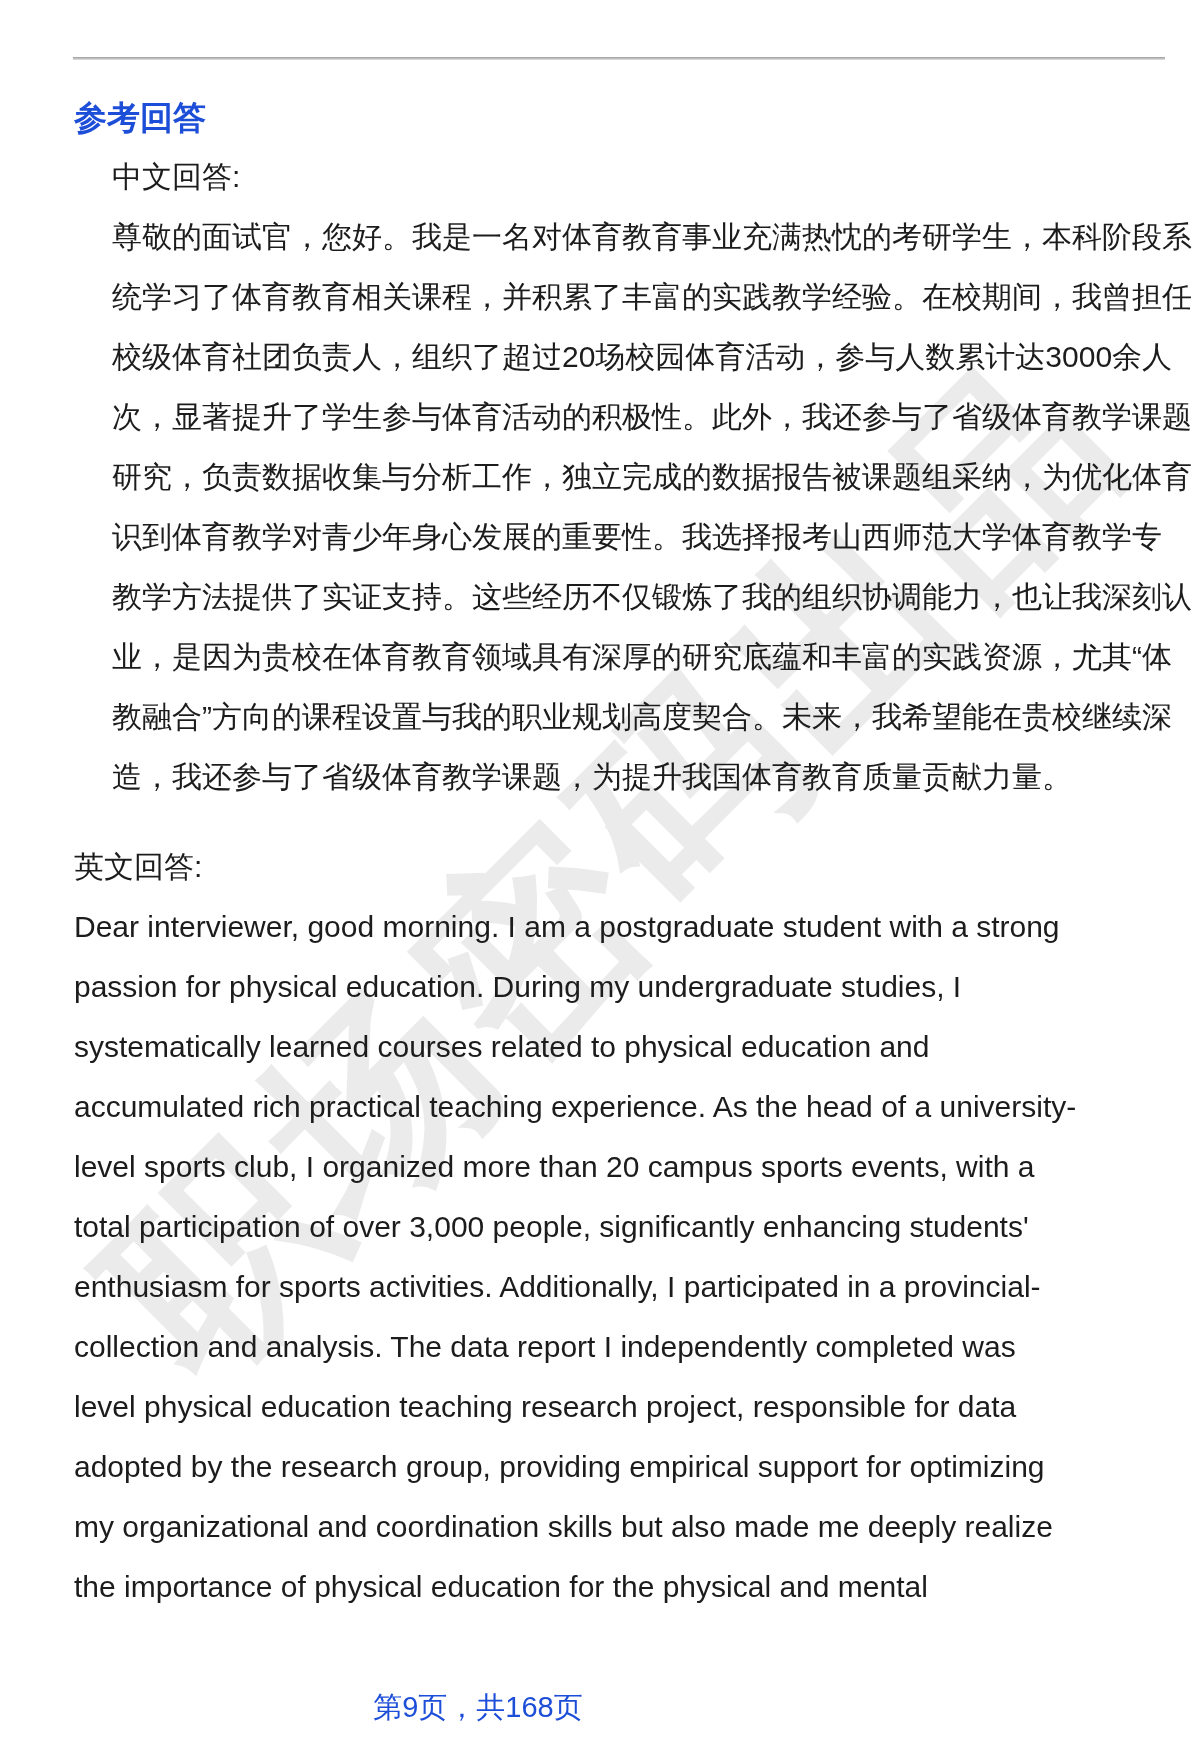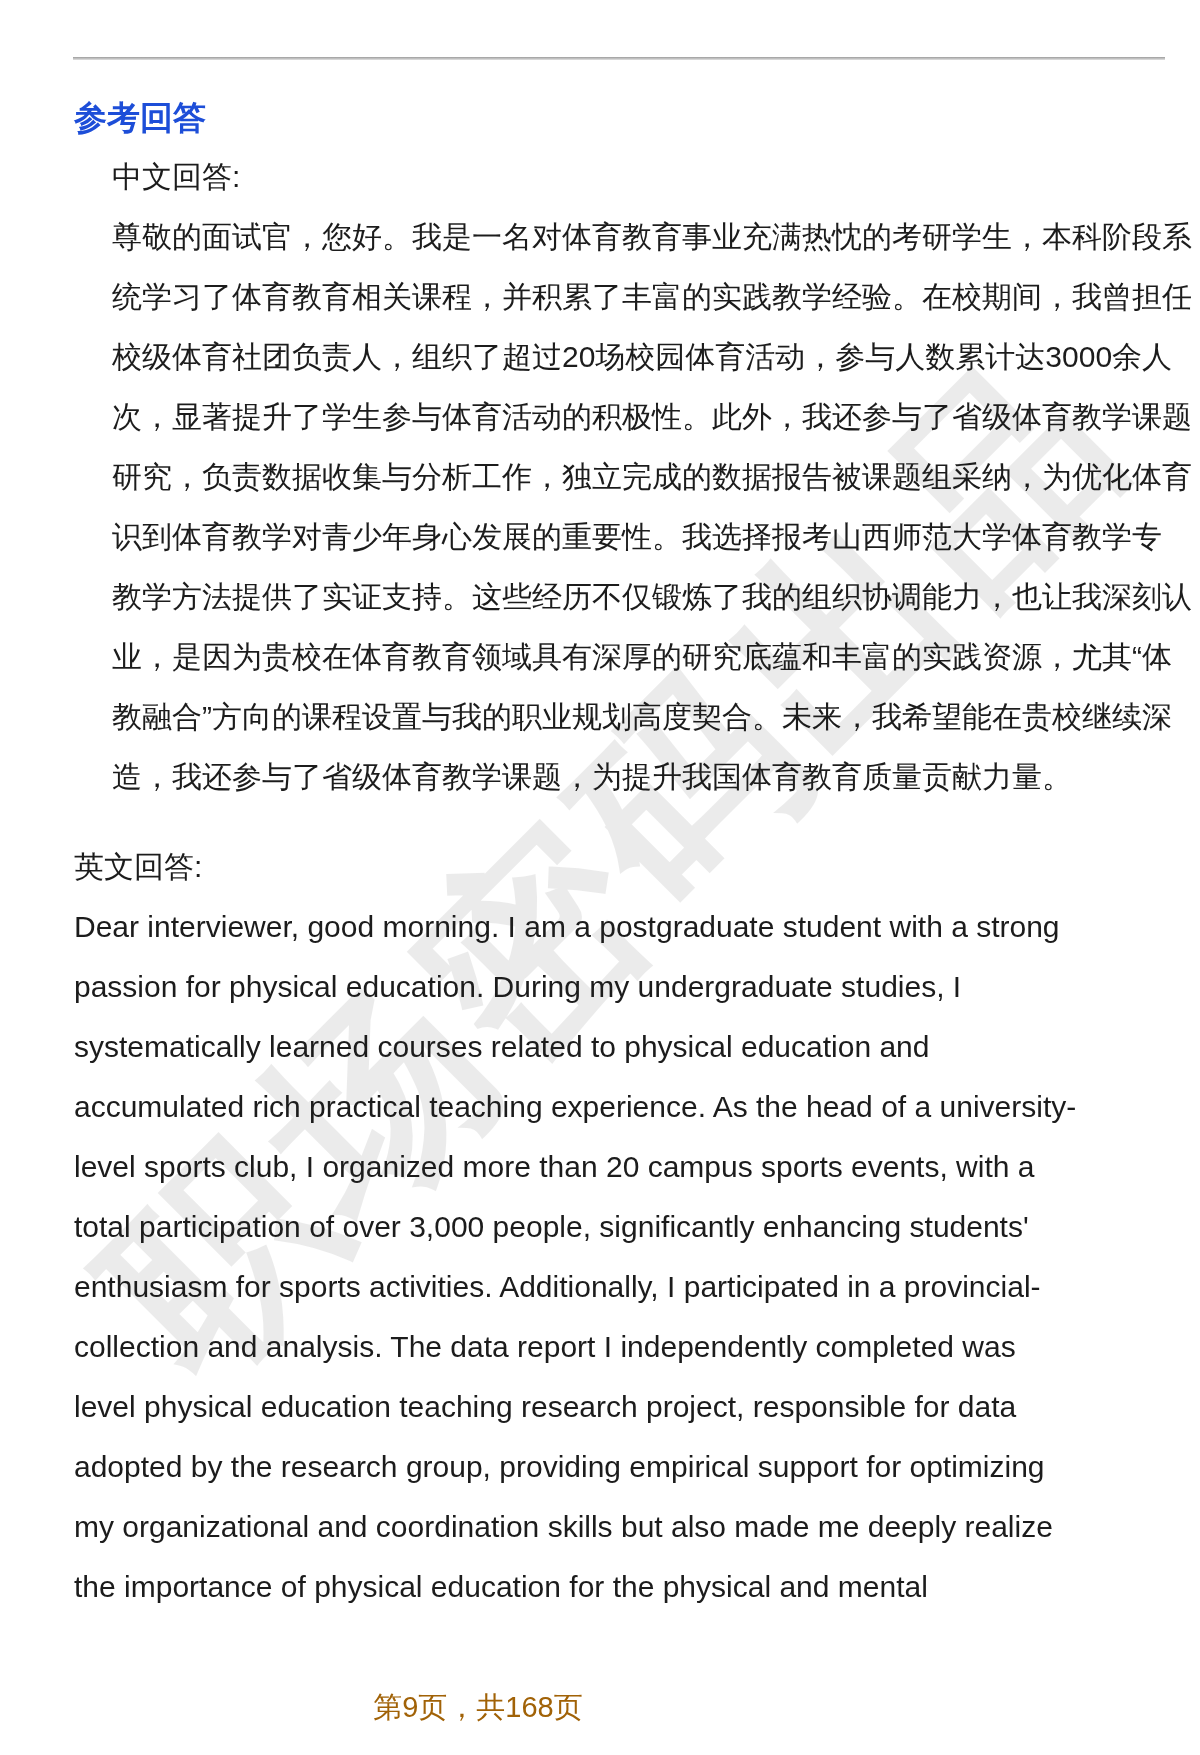--- a/index.html
+++ b/index.html
@@ -50,21 +50,21 @@
   }
   .footer {
     position: absolute;
     top: 1677px;
     left: 0;
     width: 956px;
     height: 60px;
     line-height: 60px;
     text-align: center;
     font-size: 29px;
-    color: #a16207;
+    color: #1d4ed8;
   }
   .watermark {
     position: absolute;
     top: 865px;
     left: 615px;
     transform: translate(-50%, -50%) rotate(-45deg);
     transform-origin: center center;
     font-size: 210px;
     font-weight: 700;
     letter-spacing: 10px;

